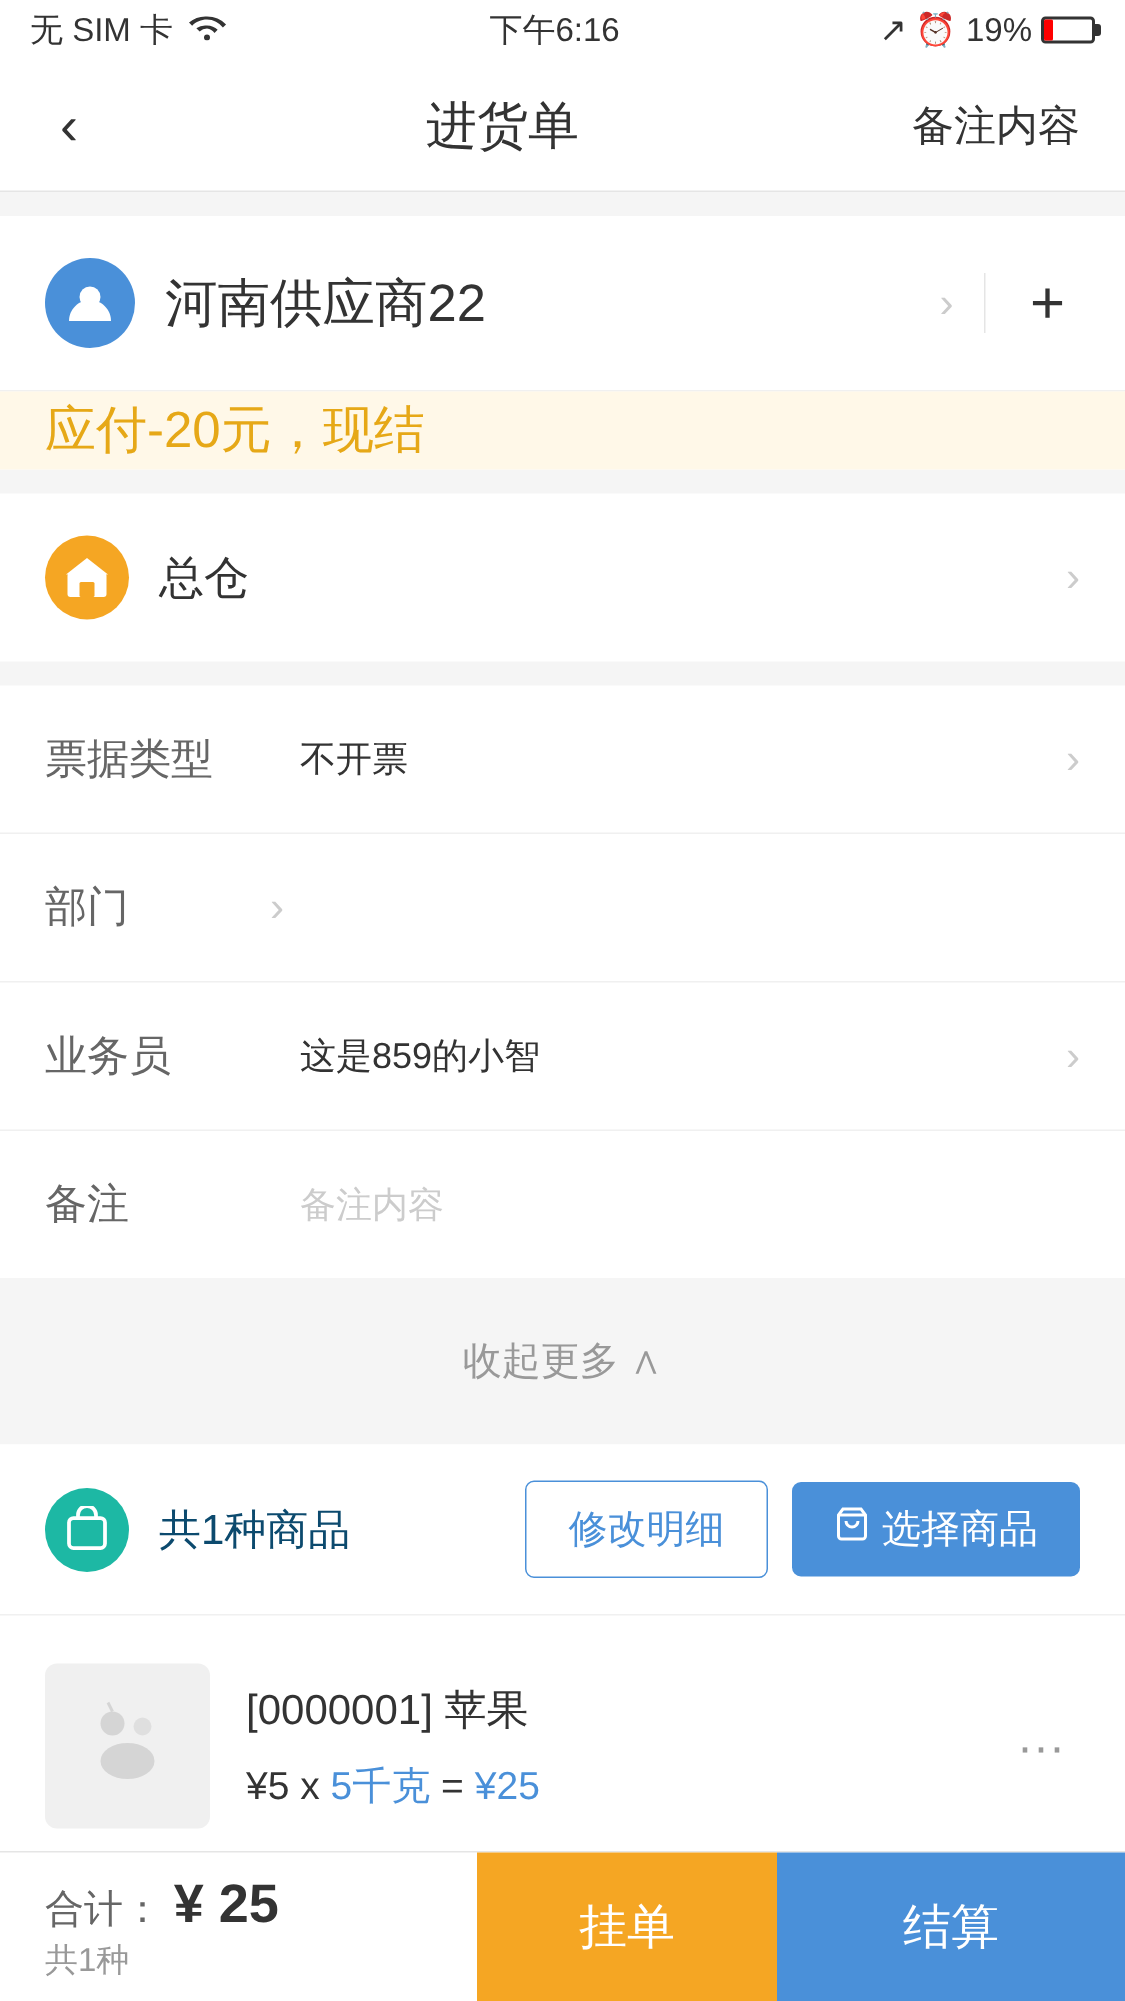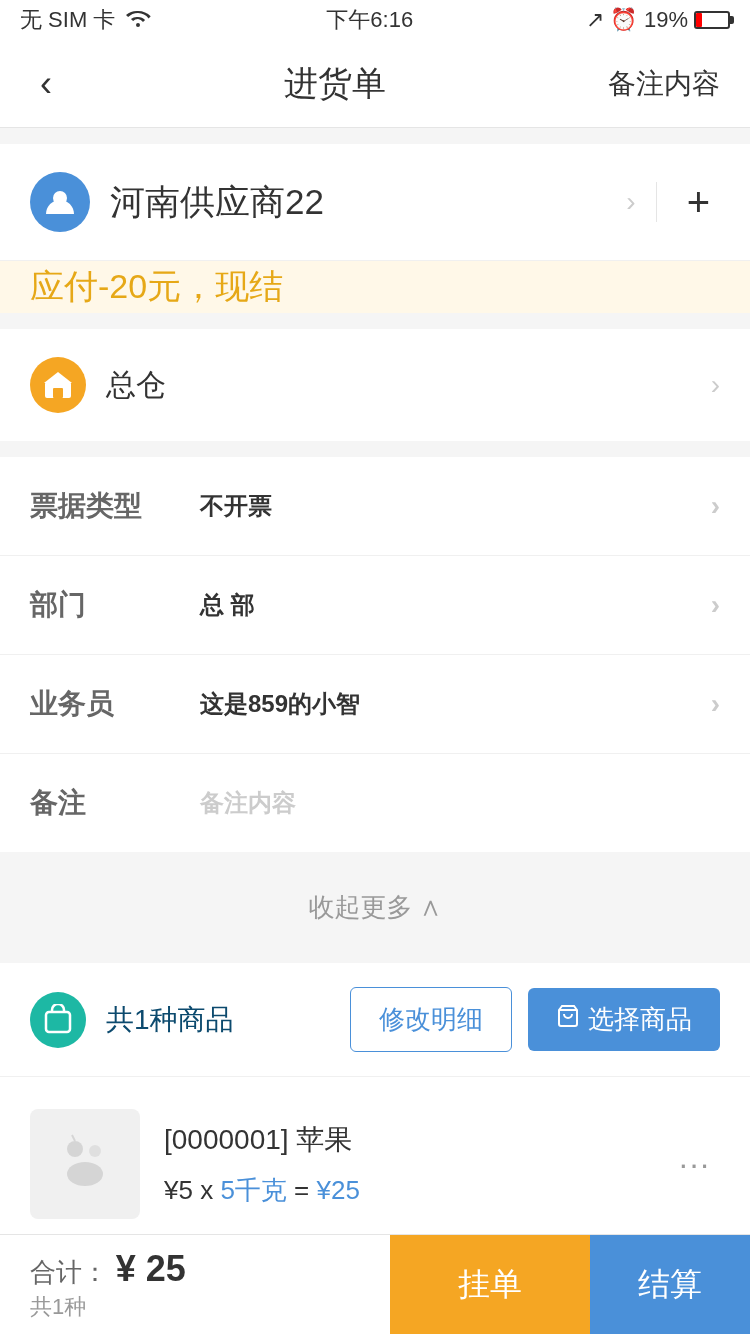--- a/index.html
+++ b/index.html
@@ -131,21 +131,20 @@
     .warehouse-name {
       flex: 1; font-size: 30px; color: #333;
     }
 
     
     .form-row {
       display: flex;
       align-items: center;
       padding: 30px 30px;
       border-bottom: 1px solid #f0f0f0;
-      font-weight: bold;
     }
     .form-label {
       font-size: 28px;
       color: #666;
       width: 140px;
       flex-shrink: 0;
     }
     .form-value {
       flex: 1;
       font-size: 24px;
@@ -255,21 +254,21 @@
     .btn-hang {
       width: 200px; height: 100px;
       background: #F5A623;
       color: white;
       border: none;
       font-size: 32px;
       cursor: pointer;
       display: flex; align-items: center; justify-content: center;
     }
     .btn-settle {
-      width: 160px; height: 100px;
+      width: 232px; height: 100px;
       background: #4A90D9;
       color: white;
       border: none;
       font-size: 32px;
       cursor: pointer;
       display: flex; align-items: center; justify-content: center;
     }
 
     
     .bottom-spacer { height: 110px; }
@@ -341,21 +340,20 @@
   <div class="section">
 
     <div class="form-row">
       <div class="form-label">票据类型</div>
       <div class="form-value">不开票</div>
       <span class="chevron-right">›</span>
     </div>
 
     <div class="form-row">
       <div class="form-label">部门</div>
-      <div class="form-value">总 部</div>
       <span class="chevron-right">›</span>
     </div>
 
     <div class="form-row">
       <div class="form-label">业务员</div>
       <div class="form-value">这是859的小智</div>
       <span class="chevron-right">›</span>
     </div>
 
     <div class="form-row" style="border-bottom:none;">

